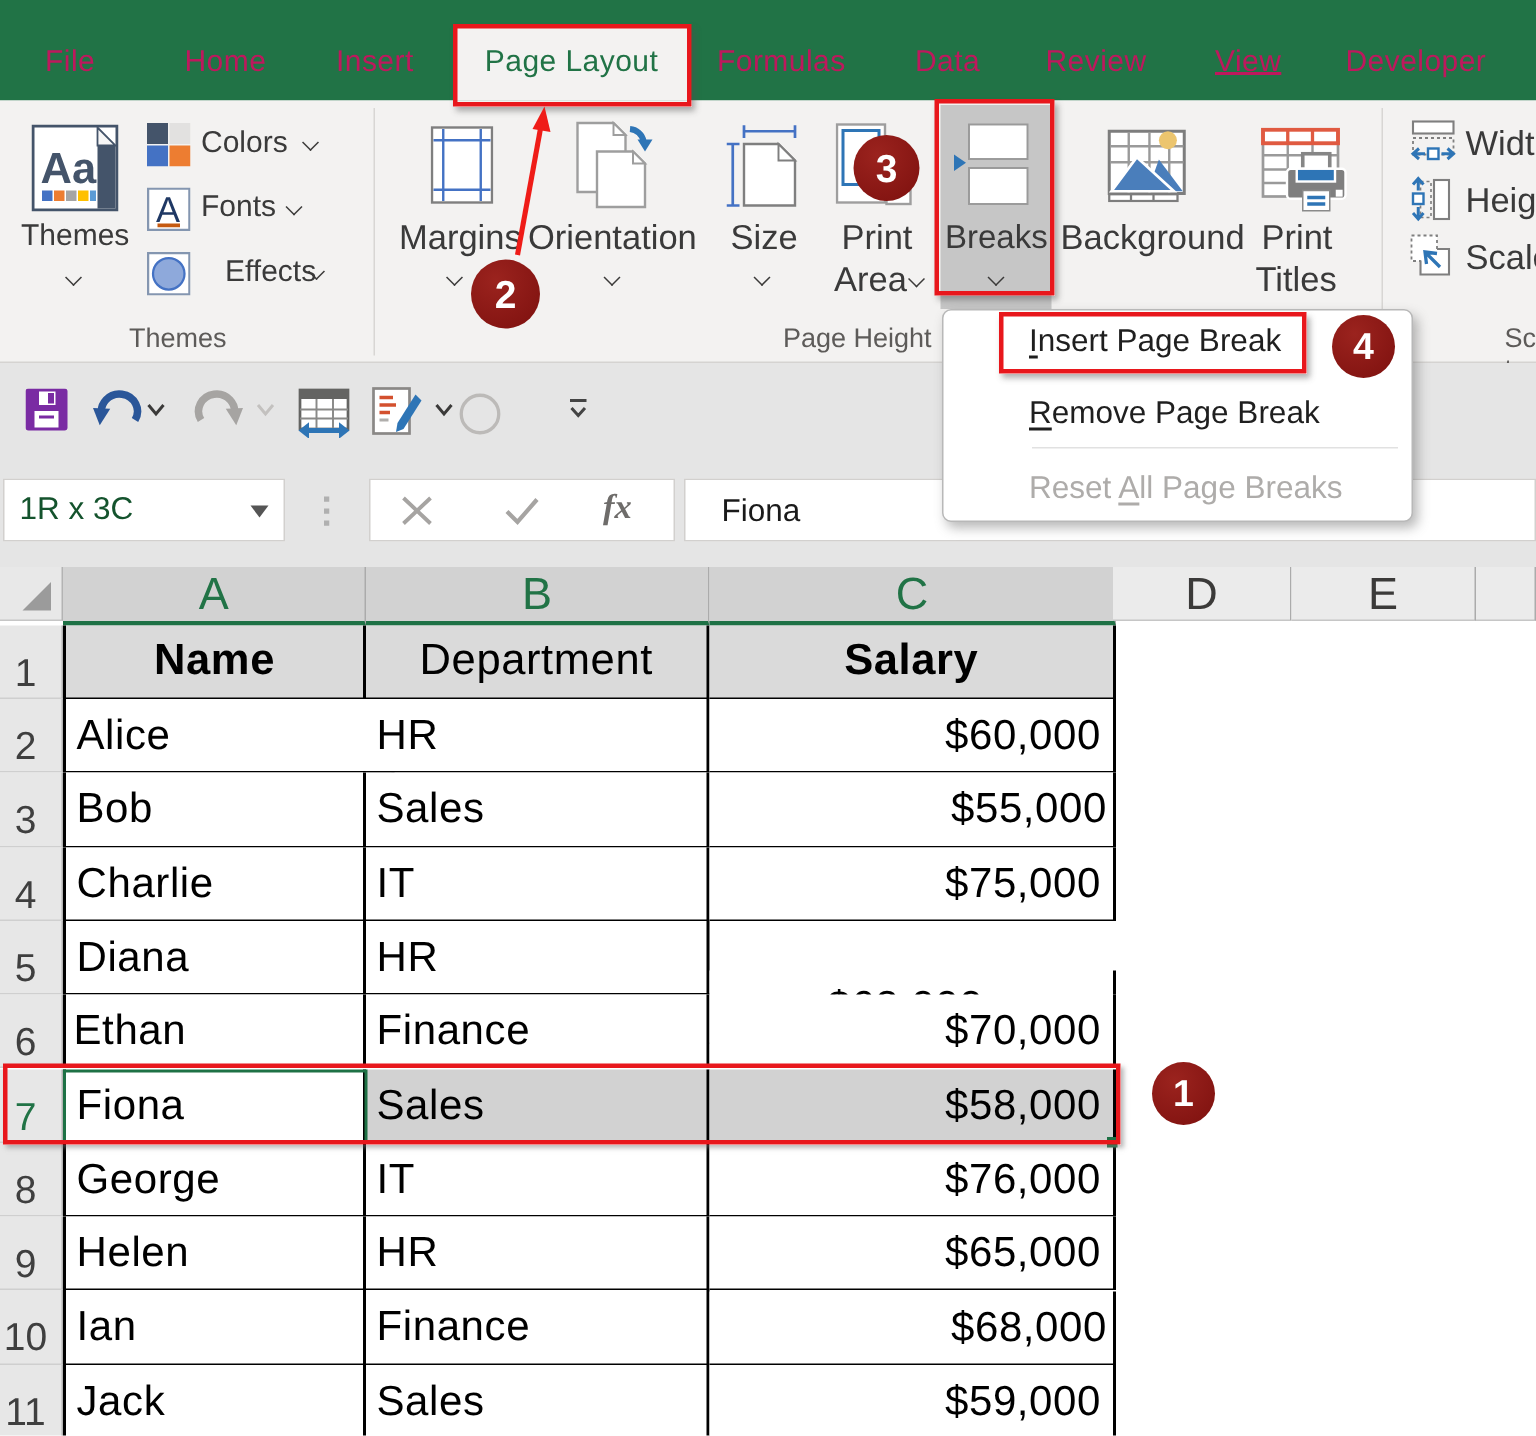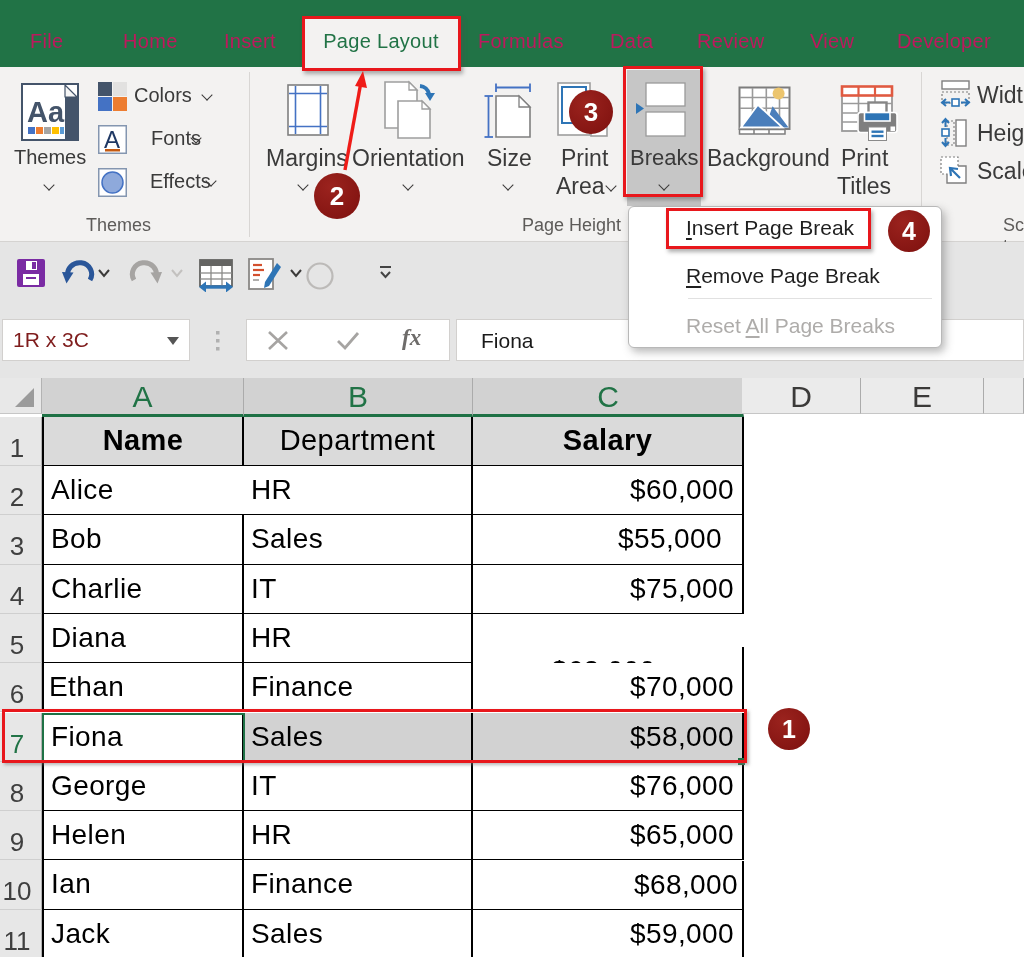--- a/index.html
+++ b/index.html
@@ -36,54 +36,54 @@
 <body>
 
 <div id="tabbar" class="abs"></div>
 <div class="tab" style="left:30px;">File</div>
 <div class="tab" style="left:123px;">Home</div>
 <div class="tab" style="left:224px;">Insert</div>
 <div id="seltab">Page Layout</div>
 <div class="tab" style="left:478px;">Formulas</div>
 <div class="tab" style="left:610px;">Data</div>
 <div class="tab" style="left:697px;">Review</div>
-<div class="tab" style="left:810px;">View</div>
+<div class="tab" style="left:810px;text-decoration:underline;">View</div>
 <div class="tab" style="left:897px;">Developer</div>
 
 <div id="ribbon" class="abs"></div>
 <div class="vsep" style="left:249px; top:72px; height:165px;"></div>
 <div class="vsep" style="left:921px; top:72px; height:165px;"></div>
 <div class="glabel" style="left:86px; top:215px;">Themes</div>
 <div class="glabel" style="left:522px; top:215px;">Page Height</div>
 <div class="glabel" style="left:1003px; top:215px;">Scale to Fit</div>
 
 <div class="rlabel" style="left:14px; top:146px; font-size:20px;">Themes</div>
 <div class="rlabel" style="left:134px; top:84px; font-size:20px;">Colors</div>
-<div class="rlabel" style="left:134px; top:127px; font-size:20px;margin-left:17px;">Fonts</div>
+<div class="rlabel" style="left:134px; top:127px; font-size:20px;">Fonts</div>
 <div class="rlabel" style="left:150px; top:170px; font-size:20px;text-align:center;">Effects</div>
 <div class="rlabel" style="left:266px; top:145px;">Margins</div>
 <div class="rlabel" style="left:352px; top:145px;">Orientation</div>
 <div class="rlabel" style="left:487px; top:145px;">Size</div>
 <div class="rlabel" style="left:561px; top:145px;">Print</div>
 <div class="rlabel" style="left:556px; top:173px;">Area</div>
 <div class="rlabel" style="left:707px; top:145px;">Background</div>
 <div class="rlabel" style="left:841px; top:145px;">Print</div>
 <div class="rlabel" style="left:837px; top:173px;">Titles</div>
 <div class="rlabel" style="left:977px; top:82px;">Width:</div>
 <div class="rlabel" style="left:977px; top:120px;">Height:</div>
 <div class="rlabel" style="left:977px; top:158px;">Scale:</div>
 
 <div class="abs" style="left:627px; top:70px; width:74px; height:136px; background:#c6c6c6;"></div>
 <div class="rlabel" style="left:630px; top:145px; font-size:22px;">Breaks</div>
 
 <div id="midstrip" class="abs"></div>
 <div class="wbox" style="left:2px; top:319px; width:188px; height:42px;"></div>
 <div class="wbox" style="left:246px; top:319px; width:204px; height:42px;"></div>
 <div class="wbox" style="left:456px; top:319px; width:568px; height:42px;"></div>
-<div class="abs" style="left:13px; top:328px; font-size:21px; color:#7f1d1d;">1R x 3C</div>
+<div class="abs" style="left:13px; top:328px; font-size:21px; color:#14532d;">1R x 3C</div>
 <div class="abs" style="left:481px; top:329px; font-size:21px; color:#1a1a1a;">Fiona</div>
 
 <div id="gridarea" class="abs"></div>
 
 <div class="abs" style="left:0;top:378px;width:42px;height:36px;background:#e8e8e8;border-right:1px solid #b3b3b3;border-bottom:1px solid #c6c6c6;"></div>
 <div class="abs" style="left:15px;top:388px;width:0;height:0;border-left:19px solid transparent;border-bottom:19px solid #9b9b9b;"></div>
 <div class="colhdr" style="left:42px;width:202px;background:#d2d2d2;color:#217346;border-right:1px solid #ababab;border-bottom:3.5px solid #1e7145;height:39px;">A</div>
 <div class="colhdr" style="left:244px;width:229px;background:#d2d2d2;color:#217346;border-right:1px solid #ababab;border-bottom:3.5px solid #1e7145;height:39px;">B</div>
 <div class="colhdr" style="left:473px;width:271px;background:#d2d2d2;color:#217346;border-right:1px solid #ababab;border-bottom:3.5px solid #1e7145;height:39px;">C</div>
 <div class="colhdr" style="left:742px;width:119px;background:#ebebeb;color:#3b3a39;border-right:1px solid #ababab;border-bottom:1px solid #c6c6c6;">D</div>
@@ -103,21 +103,21 @@
 <div class="rowhdr" style="top:909.7px;height:49.299999999999955px;line-height:62.299999999999955px;">11</div>
 
 <div class="cell" style="left:42px;width:202px;top:417px;height:49px;line-height:47px;background:#dadada;font-weight:bold;text-align:center;border-bottom:1.6px solid #000;border-right:2px solid #000;font-size:29px;border-left:2px solid #000;">Name</div>
 <div class="cell" style="left:244px;width:229px;top:417px;height:49px;line-height:47px;background:#dadada;font-weight:normal;text-align:center;border-bottom:1.6px solid #000;border-right:2px solid #000;font-size:29px;">Department</div>
 <div class="cell" style="left:473px;width:271px;top:417px;height:49px;line-height:47px;background:#dadada;font-weight:bold;text-align:center;border-bottom:1.6px solid #000;border-right:2px solid #000;font-size:29px;border-right:2.5px solid #000;">Salary</div>
 <div class="cell" style="left:42px;width:221px;top:466px;height:49.299999999999955px;line-height:47.299999999999955px;border-bottom:1.6px solid #000;border-right:2px solid #000;background:#fff;border-left:2px solid #000;padding-left:7px;">Alice</div>
 <div class="cell" style="left:244px;width:229px;top:466px;height:49.299999999999955px;line-height:47.299999999999955px;border-bottom:1.6px solid #000;border-right:2px solid #000;background:#fff;padding-left:7px;">HR</div>
 <div class="cell" style="left:473px;width:271px;top:466px;height:49.299999999999955px;line-height:47.299999999999955px;border-bottom:1.6px solid #000;border-right:2px solid #000;background:#fff;border-right:2.5px solid #000;text-align:right;padding-right:8px;">$60,000</div>
 <div class="cell" style="left:42px;width:202px;top:515.3px;height:49.30000000000007px;line-height:47.30000000000007px;border-bottom:1.6px solid #000;border-right:2px solid #000;background:#fff;border-left:2px solid #000;padding-left:7px;">Bob</div>
 <div class="cell" style="left:244px;width:229px;top:515.3px;height:49.30000000000007px;line-height:47.30000000000007px;border-bottom:1.6px solid #000;border-right:2px solid #000;background:#fff;padding-left:7px;">Sales</div>
-<div class="cell" style="left:473px;width:271px;top:515.3px;height:49.30000000000007px;line-height:47.30000000000007px;border-bottom:1.6px solid #000;border-right:2px solid #000;background:#fff;border-right:2.5px solid #000;text-align:right;padding-right:20px;">$55,000</div>
+<div class="cell" style="left:473px;width:271px;top:515.3px;height:49.30000000000007px;line-height:47.30000000000007px;border-bottom:1.6px solid #000;border-right:2px solid #000;background:#fff;border-right:2.5px solid #000;text-align:right;padding-right:4px;">$55,000</div>
 <div class="cell" style="left:42px;width:202px;top:564.6px;height:49.299999999999955px;line-height:47.299999999999955px;border-bottom:1.6px solid #000;border-right:2px solid #000;background:#fff;border-left:2px solid #000;padding-left:7px;">Charlie</div>
 <div class="cell" style="left:244px;width:229px;top:564.6px;height:49.299999999999955px;line-height:47.299999999999955px;border-bottom:1.6px solid #000;border-right:2px solid #000;background:#fff;padding-left:7px;">IT</div>
 <div class="cell" style="left:473px;width:271px;top:564.6px;height:49.299999999999955px;line-height:47.299999999999955px;border-bottom:1.6px solid #000;border-right:2px solid #000;background:#fff;border-right:2.5px solid #000;text-align:right;padding-right:8px;">$75,000</div>
 <div class="cell" style="left:42px;width:202px;top:613.9px;height:49.30000000000007px;line-height:47.30000000000007px;border-bottom:1.6px solid #000;border-right:2px solid #000;background:#fff;border-left:2px solid #000;padding-left:7px;">Diana</div>
 <div class="cell" style="left:244px;width:229px;top:613.9px;height:49.30000000000007px;line-height:47.30000000000007px;border-bottom:1.6px solid #000;border-right:2px solid #000;background:#fff;padding-left:7px;">HR</div>
 <div class="cell" style="left:473px;width:271px;top:647px;height:49.30000000000007px;line-height:47.30000000000007px;border-bottom:1.6px solid #000;border-right:2px solid #000;background:#fff;border-right:2.5px solid #000;text-align:center;padding-right:8px;">$62,000</div>
 <div class="cell" style="left:42px;width:202px;top:663.2px;height:49.299999999999955px;line-height:47.299999999999955px;border-bottom:1.6px solid #000;border-right:2px solid #000;background:#fff;border-left:2px solid #000;padding-left:5px;">Ethan</div>
 <div class="cell" style="left:244px;width:229px;top:663.2px;height:49.299999999999955px;line-height:47.299999999999955px;border-bottom:1.6px solid #000;border-right:2px solid #000;background:#fff;padding-left:7px;">Finance</div>
 <div class="cell" style="left:473px;width:271px;top:663.2px;height:49.299999999999955px;line-height:47.299999999999955px;border-bottom:1.6px solid #000;border-right:2px solid #000;background:#fff;border-right:2.5px solid #000;text-align:right;padding-right:8px;">$70,000</div>
 <div class="cell" style="left:42px;width:202px;top:712.5px;height:49.299999999999955px;line-height:47.299999999999955px;border-bottom:1.6px solid #000;border-right:2px solid #000;background:#fff;border-left:2px solid #000;padding-left:7px;">Fiona</div>

